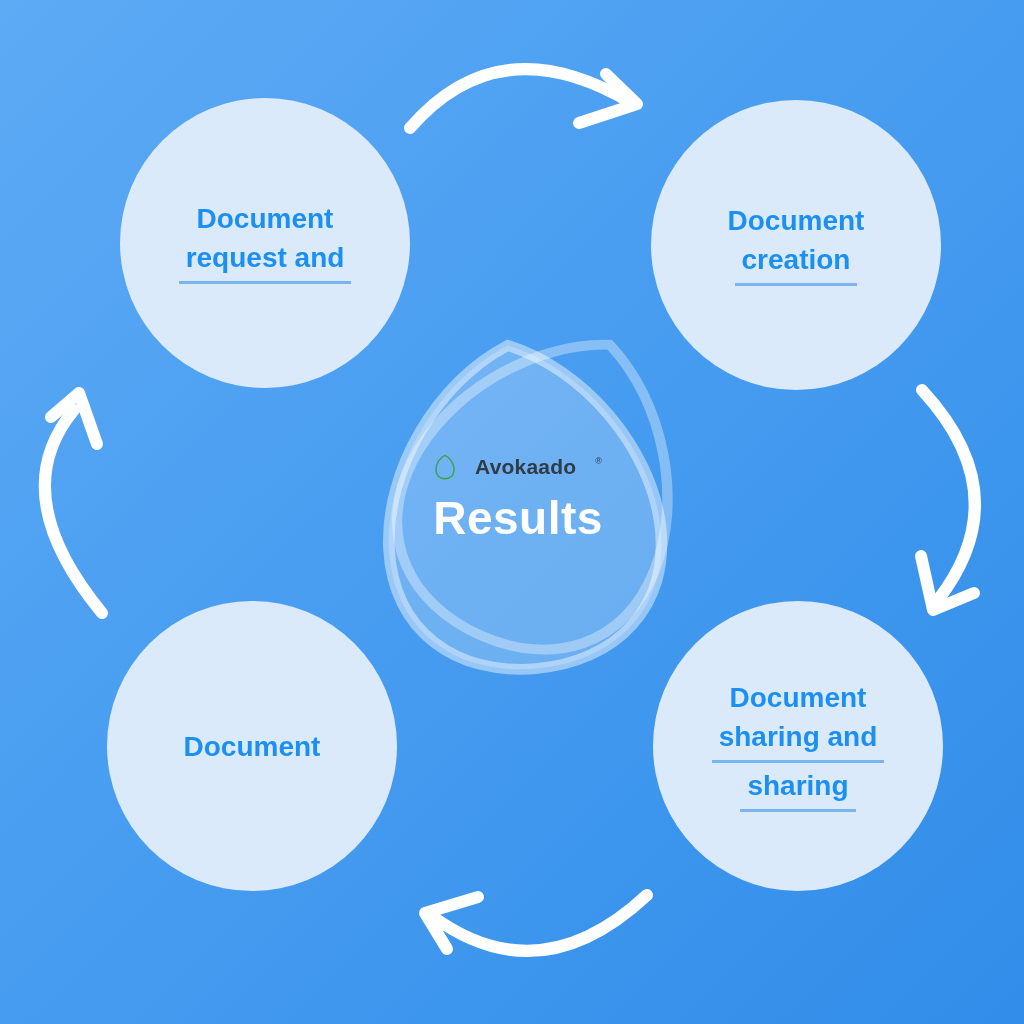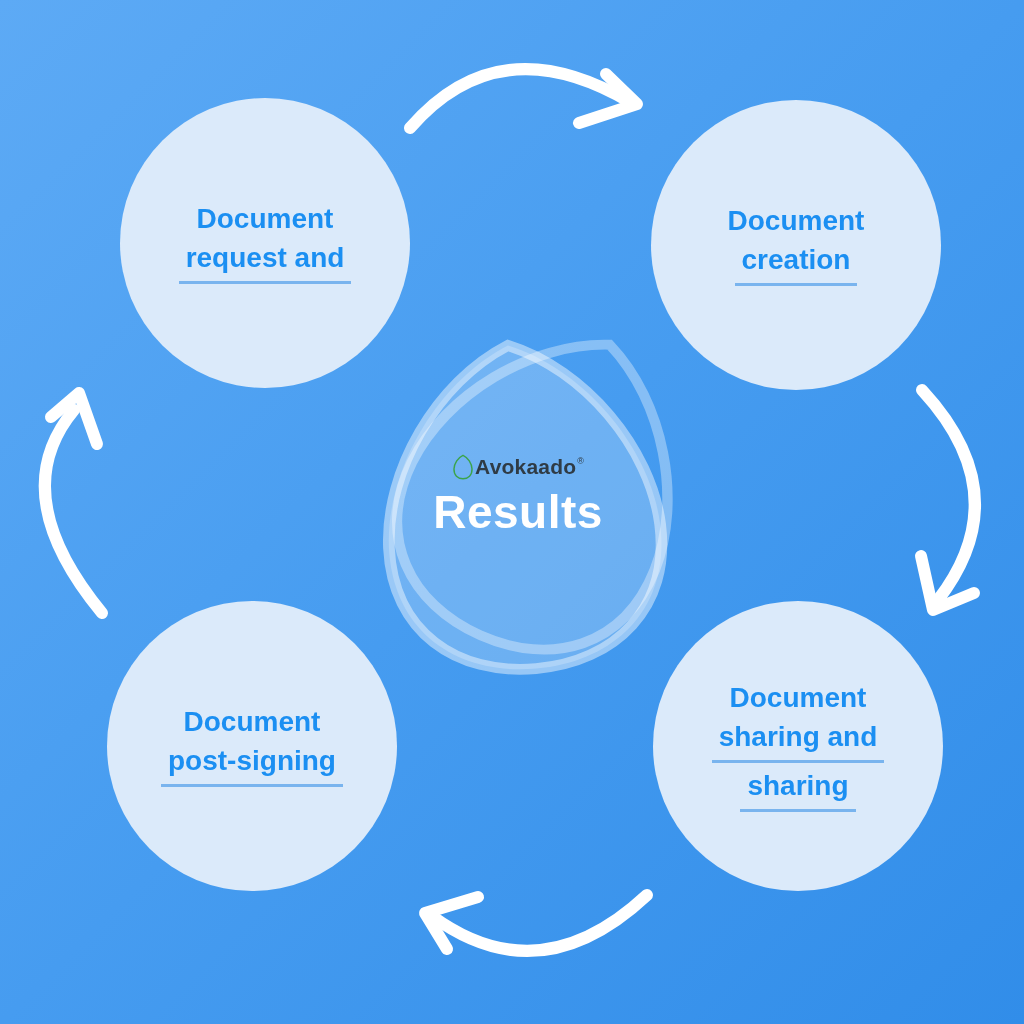--- a/index.html
+++ b/index.html
@@ -36,28 +36,28 @@
     padding:0 7px 7px 7px;
     border-bottom:3px solid #79B4EE;
   }
   
   .eggs{position:absolute;left:330px;top:285px;}
   
   .center-label{
     position:absolute;left:368px;top:452px;width:300px;
     display:flex;flex-direction:column;align-items:center;
   }
-  .logo-row{display:flex;align-items:center;gap:1px;}
+  .logo-row{display:flex;align-items:center;gap:19px;}
   .brand{
     font-size:21px;font-weight:bold;color:#2F3B45;
     letter-spacing:0.2px;
   }
   .reg{font-size:9px;color:#2F3B45;vertical-align:top;position:relative;top:-6px;}
   .results{
-    margin-top:3px;
+    margin-top:9px;
     font-size:46px;font-weight:bold;color:#FFFFFF;
     letter-spacing:0.5px;
   }
   
   .arrows{position:absolute;left:0;top:0;pointer-events:none;}
   .arrow-stroke{
     fill:none;stroke:#FFFFFF;stroke-width:12;
     stroke-linecap:round;stroke-linejoin:round;
   }
 </style>
@@ -96,21 +96,20 @@
   </div>
 
   <div class="node br">
     <div class="line">Document</div>
     <div class="line"><span class="u">sharing and</span></div>
     <div class="line"><span class="u">sharing</span></div>
   </div>
 
   <div class="node bl">
     <div class="line">Document</div>
-    <div class="line"><span class="u">post-signing</span></div>
   </div>
 
   <svg class="arrows" width="1024" height="1024" viewBox="0 0 1024 1024" aria-hidden="true">
     <g>
       <path class="arrow-stroke" d="M410,128 Q499,25 630,102"></path>
       <path class="arrow-stroke" d="M606,74 L637,104 L579,123"></path>
     </g>
     <g>
       <path class="arrow-stroke" d="M922,390 Q1019,495 938,600"></path>
       <path class="arrow-stroke" d="M921,556 L933,610 L974,593"></path>

